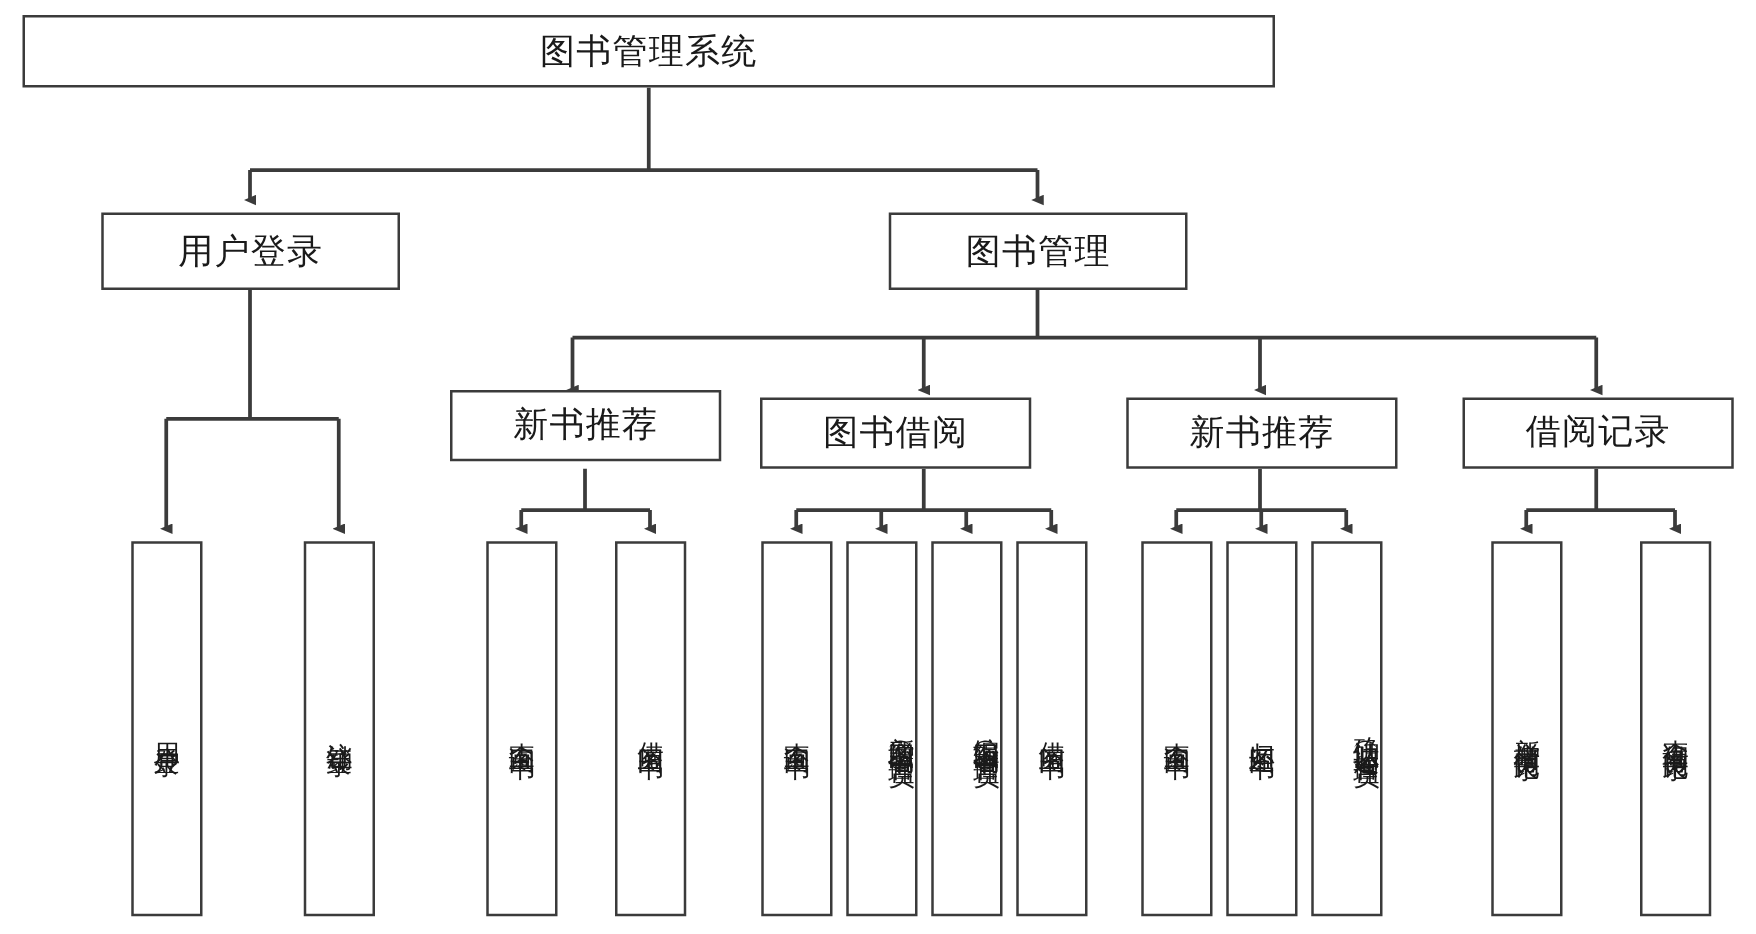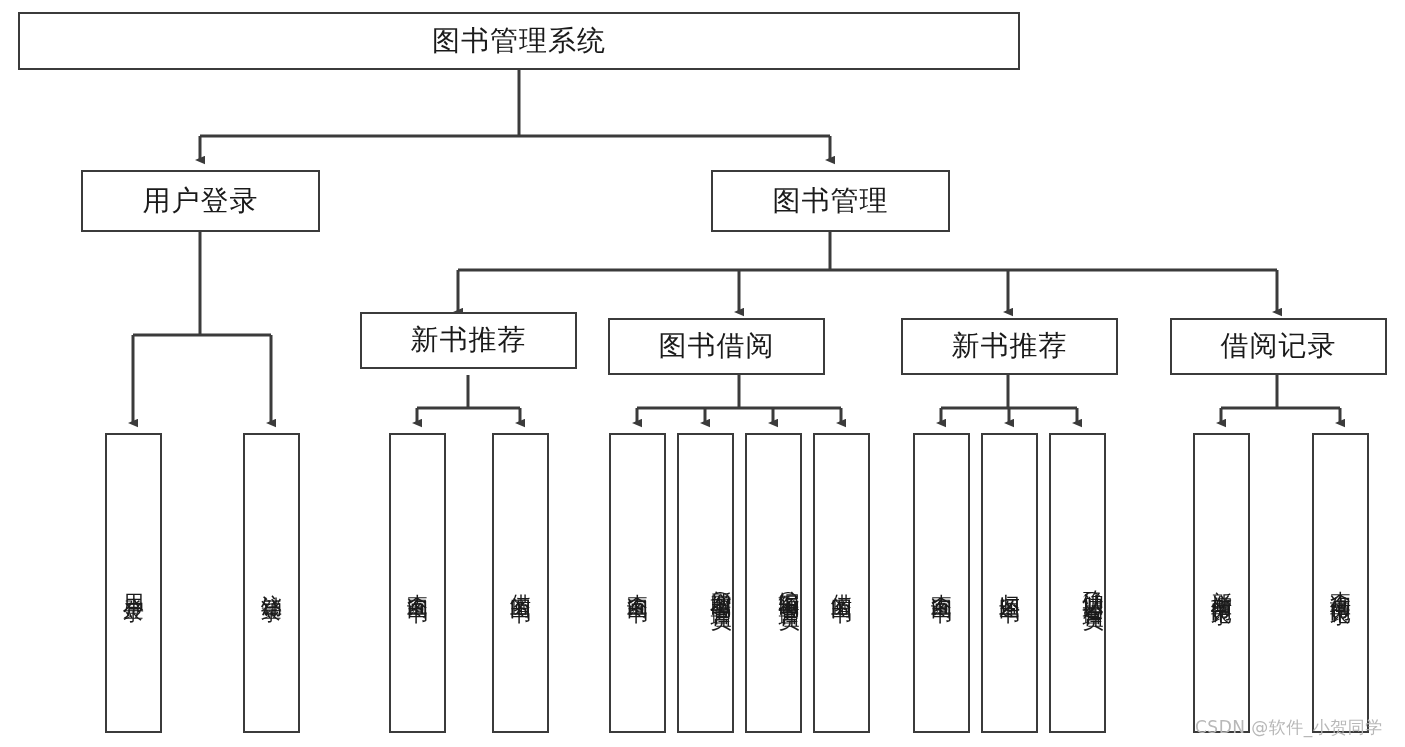--- a/index.html
+++ b/index.html
@@ -179,15 +179,14 @@
     <span>确认归还（管理员）</span>
   </div>
 
   <div class="node node-v center-v" style="left:1193px;top:433px;width:57px;height:300px;">
     <span>新增借阅记录</span>
   </div>
   <div class="node node-v center-v" style="left:1312px;top:433px;width:57px;height:300px;">
     <span>查询借阅记录</span>
   </div>
 
-  <div class="watermark" style="left:1195px;top:716px;">CSDN @软件_小贺同学</div>
 
 </div>
 
 </body></html>

